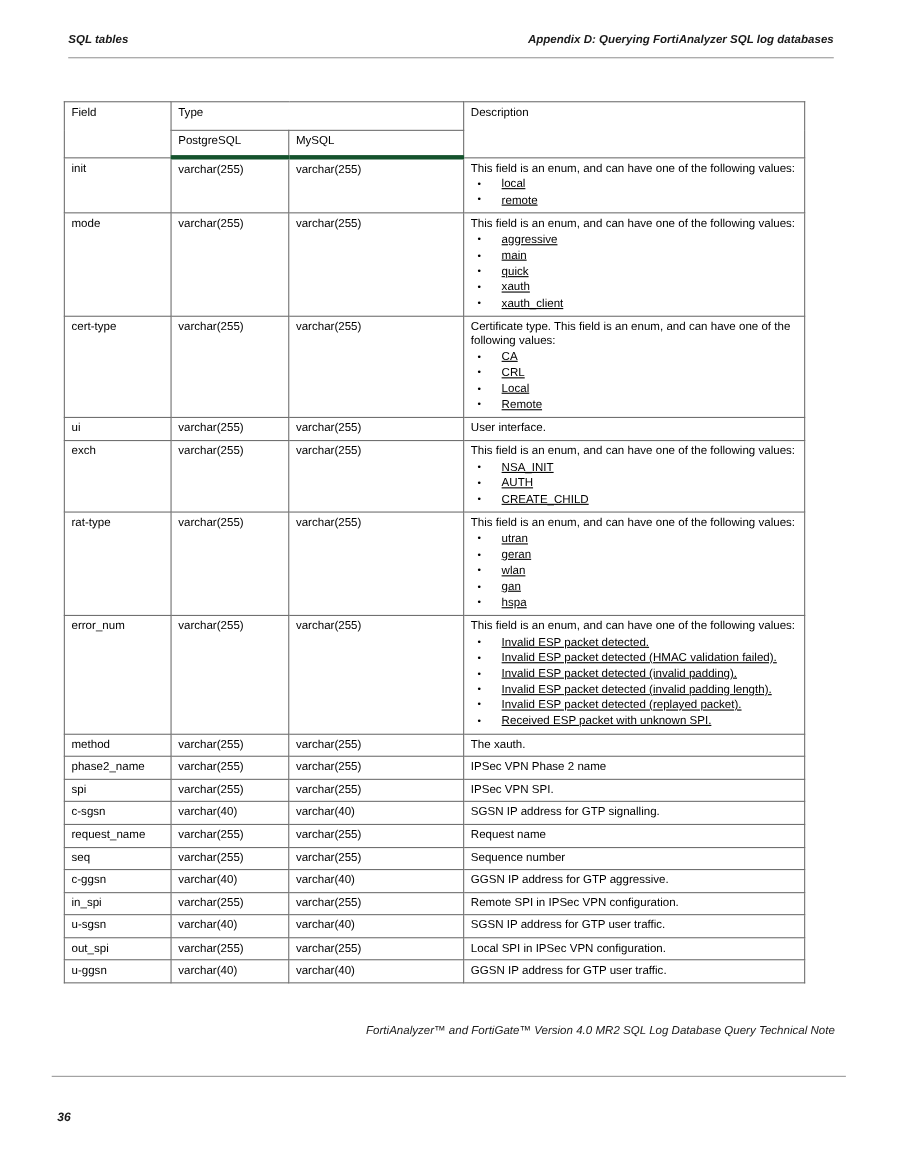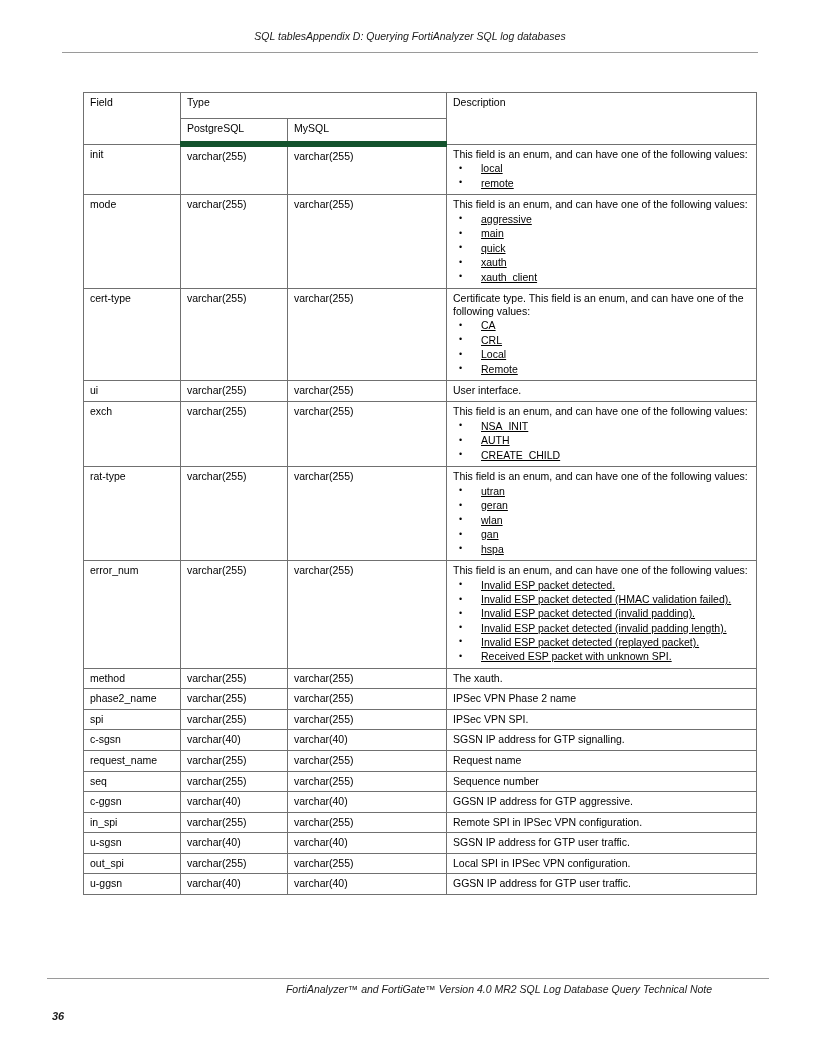--- a/index.html
+++ b/index.html
@@ -26,35 +26,36 @@
 
   
   .run-header {
     position: absolute;
     left: 62px;
     top: 30px;
     width: 696px;
     height: 22px;
     border-bottom: 1px solid #9a9a9a;
     display: flex;
-    justify-content: center;
+    justify-content: space-between;
     align-items: flex-start;
+    font-weight: bold;
   }
   .run-header .hdr-text {
     font-style: italic;
     font-size: 10.5px;
     line-height: 13px;
     color: #1a1a1a;
     white-space: nowrap;
   }
 
   
   .tbl-wrap {
     position: absolute;
-    left: 83px;
+    left: 58px;
     top: 92px;
     width: 673px;
   }
   table.sqltbl {
     border-collapse: collapse;
     width: 673px;
     table-layout: fixed;
   }
   table.sqltbl td, table.sqltbl th {
     border: 1px solid #707070;
@@ -71,21 +72,21 @@
   col.c-desc  { width: 310px; }
 
   th.hd {
     font-weight: bold;
     font-size: 10.5px;
   }
   
   tr.hrow1 td, tr.hrow1 th { height: 18px; }
   tr.hrow2 td, tr.hrow2 th { height: 15px; }
   
-  tr.hrow2 th, tr.hrow2 td { border-bottom: 6px solid #14532d; }
+  tr.hrow2 th, tr.hrow2 td { border-bottom: 4px solid #14532d; }
   th.desc-head { border-bottom: 2px solid #6b6b6b; }
 
   td.fieldname { font-weight: bold; }
 
   .desc-lead {
     margin: 0;
   }
   ul.enum {
     list-style: none;
     margin: 1px 0 0 0;
@@ -129,23 +130,23 @@
     left: 52px;
     top: 1010px;
     font-size: 11px;
     font-weight: bold;
     font-style: italic;
     color: #1a1a1a;
   }
   .footer-right {
     position: absolute;
     right: 57px;
-    top: 982px;
+    top: 930px;
     width: 520px;
-    text-align: center;
+    text-align: right;
     font-size: 10.5px;
     line-height: 14.6px;
   }
   .footer-right .fline {
     font-style: italic;
     color: #1a1a1a;
     white-space: nowrap;
   }
   .footer-right .flinks {
     color: #3333bb;

